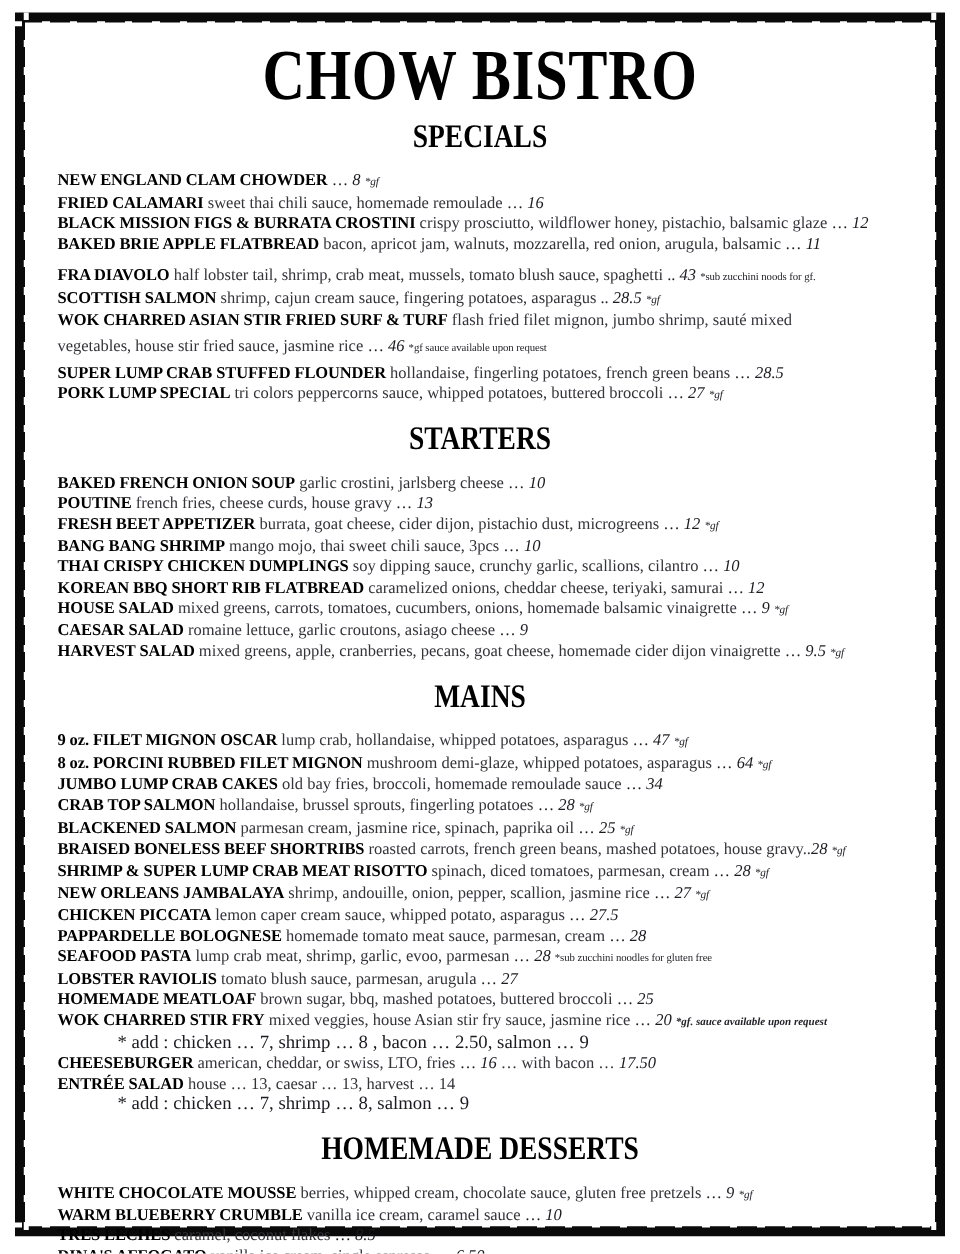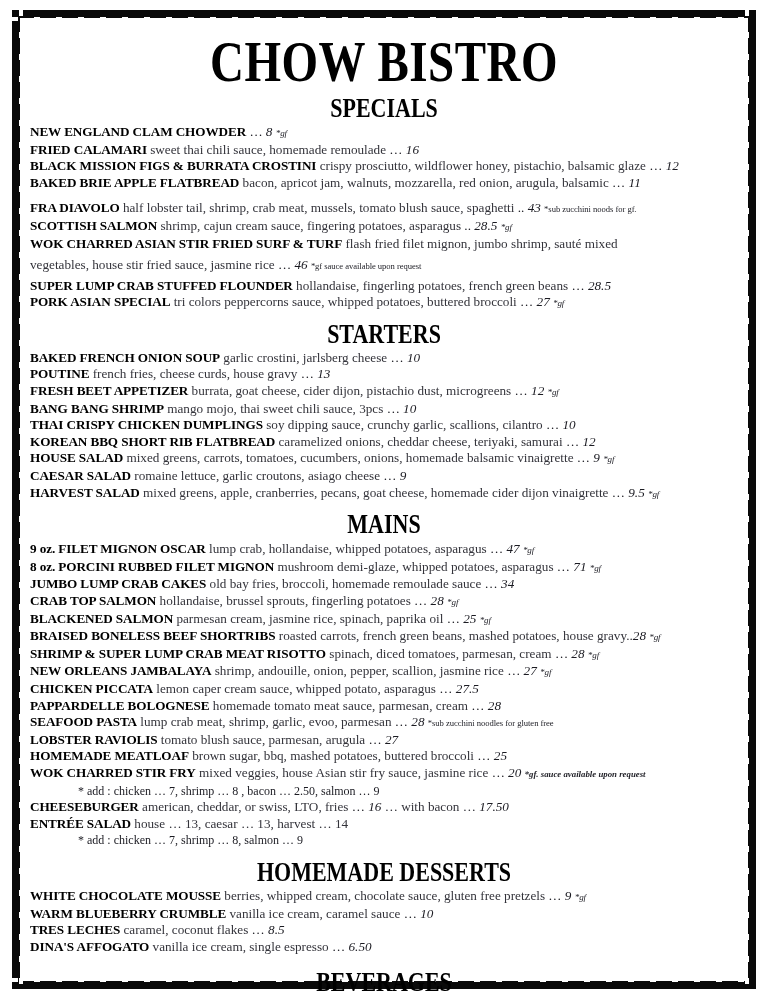--- a/index.html
+++ b/index.html
@@ -103,21 +103,21 @@
     transform: scaleY(1.2);
     transform-origin: center;
     margin: 11px 0 4px 0;
   }
   .section-title.specials { margin: 17px 0 4px 0; }
   .section-title.starters { margin: 12px 0 4px 0; }
   .section-title.mains    { margin: 12px 0 5px 0; }
   .section-title.desserts { margin: 13px 0 4px 0; }
   .section-title.beverages{ margin: 17px 0 3px 0; }
 
-  .items { margin: 0; padding: 0; }
+  .items { margin: 16px; padding: 0; }
 
   .item {
     font-size: 13.2px;
     line-height: 16.6px;
     color: #1b1b22;
     text-align: left;
     white-space: normal;
   }
   .item .nm {
     font-weight: bold;
@@ -149,21 +149,21 @@
     font-style: italic;
     font-weight: bold;
     color: #23232a;
   }
   .item.continuation {
     margin-top: 5px;
     margin-bottom: 3px;
   }
   .item.addline {
     text-indent: 48px;
-    font-size: 12px;
+    font-size: 15px;
   }
   .spacer-sm { height: 9px; }
 </style>
 </head>
 <body>
 
 <div id="menu-page">
 
   <div class="frame">
     <span class="frame-side left"></span>
@@ -180,38 +180,38 @@
           <div class="item"><span class="nm">NEW ENGLAND CLAM CHOWDER</span> … <span class="pr">8</span> <span class="gf">*gf</span></div>
           <div class="item"><span class="nm">FRIED CALAMARI</span> <span class="ds">sweet thai chili sauce, homemade remoulade</span> … <span class="pr">16</span></div>
           <div class="item"><span class="nm">BLACK MISSION FIGS &amp; BURRATA CROSTINI</span> <span class="ds">crispy prosciutto, wildflower honey, pistachio, balsamic glaze</span> … <span class="pr">12</span></div>
           <div class="item"><span class="nm">BAKED BRIE APPLE FLATBREAD</span> <span class="ds">bacon, apricot jam, walnuts, mozzarella, red onion, arugula, balsamic</span> … <span class="pr">11</span></div>
           <div class="spacer-sm"></div>
           <div class="item"><span class="nm">FRA DIAVOLO</span> <span class="ds">half lobster tail, shrimp, crab meat, mussels, tomato blush sauce, spaghetti</span> .. <span class="pr">43</span> <span class="note">*sub zucchini noods for gf.</span></div>
           <div class="item"><span class="nm">SCOTTISH SALMON</span> <span class="ds">shrimp, cajun cream sauce, fingering potatoes, asparagus</span> .. <span class="pr">28.5</span> <span class="gf">*gf</span></div>
           <div class="item"><span class="nm">WOK CHARRED ASIAN STIR FRIED SURF &amp; TURF</span> <span class="ds">flash fried filet mignon, jumbo shrimp, sauté mixed</span></div>
           <div class="item continuation"><span class="ds">vegetables, house stir fried sauce, jasmine rice</span> … <span class="pr">46</span> <span class="note">*gf sauce available upon request</span></div>
           <div class="item"><span class="nm">SUPER LUMP CRAB STUFFED FLOUNDER</span> <span class="ds">hollandaise, fingerling potatoes, french green beans</span> … <span class="pr">28.5</span></div>
-          <div class="item"><span class="nm">PORK ASIAN SPECIAL</span> <span class="ds">tri colors peppercorns sauce, whipped potatoes, buttered broccoli</span> … <span class="pr">27</span> <span class="gf">*gf</span></div>
+          <div class="item"><span class="nm">PORK LUMP SPECIAL</span> <span class="ds">tri colors peppercorns sauce, whipped potatoes, buttered broccoli</span> … <span class="pr">27</span> <span class="gf">*gf</span></div>
         </div>
         <div class="section-title starters">STARTERS</div>
         <div class="items">
           <div class="item"><span class="nm">BAKED FRENCH ONION SOUP</span> <span class="ds">garlic crostini, jarlsberg cheese</span> … <span class="pr">10</span></div>
           <div class="item"><span class="nm">POUTINE</span> <span class="ds">french fries, cheese curds, house gravy</span> … <span class="pr">13</span></div>
           <div class="item"><span class="nm">FRESH BEET APPETIZER</span> <span class="ds">burrata, goat cheese, cider dijon, pistachio dust, microgreens</span> … <span class="pr">12</span> <span class="gf">*gf</span></div>
           <div class="item"><span class="nm">BANG BANG SHRIMP</span> <span class="ds">mango mojo, thai sweet chili sauce, 3pcs</span> … <span class="pr">10</span></div>
           <div class="item"><span class="nm">THAI CRISPY CHICKEN DUMPLINGS</span> <span class="ds">soy dipping sauce, crunchy garlic, scallions, cilantro</span> … <span class="pr">10</span></div>
           <div class="item"><span class="nm">KOREAN BBQ SHORT RIB FLATBREAD</span> <span class="ds">caramelized onions, cheddar cheese, teriyaki, samurai</span> … <span class="pr">12</span></div>
           <div class="item"><span class="nm">HOUSE SALAD</span> <span class="ds">mixed greens, carrots, tomatoes, cucumbers, onions, homemade balsamic vinaigrette</span> … <span class="pr">9</span> <span class="gf">*gf</span></div>
           <div class="item"><span class="nm">CAESAR SALAD</span> <span class="ds">romaine lettuce, garlic croutons, asiago cheese</span> … <span class="pr">9</span></div>
           <div class="item"><span class="nm">HARVEST SALAD</span> <span class="ds">mixed greens, apple, cranberries, pecans, goat cheese, homemade cider dijon vinaigrette</span> … <span class="pr">9.5</span> <span class="gf">*gf</span></div>
         </div>
         <div class="section-title mains">MAINS</div>
         <div class="items">
           <div class="item"><span class="nm">9 oz. FILET MIGNON OSCAR</span> <span class="ds">lump crab, hollandaise, whipped potatoes, asparagus</span> … <span class="pr">47</span> <span class="gf">*gf</span></div>
-          <div class="item"><span class="nm">8 oz. PORCINI RUBBED FILET MIGNON</span> <span class="ds">mushroom demi-glaze, whipped potatoes, asparagus</span> … <span class="pr">71</span> <span class="gf">*gf</span></div>
+          <div class="item"><span class="nm">8 oz. PORCINI RUBBED FILET MIGNON</span> <span class="ds">mushroom demi-glaze, whipped potatoes, asparagus</span> … <span class="pr">64</span> <span class="gf">*gf</span></div>
           <div class="item"><span class="nm">JUMBO LUMP CRAB CAKES</span> <span class="ds">old bay fries, broccoli, homemade remoulade sauce</span> … <span class="pr">34</span></div>
           <div class="item"><span class="nm">CRAB TOP SALMON</span> <span class="ds">hollandaise, brussel sprouts, fingerling potatoes</span> … <span class="pr">28</span> <span class="gf">*gf</span></div>
           <div class="item"><span class="nm">BLACKENED SALMON</span> <span class="ds">parmesan cream, jasmine rice, spinach, paprika oil</span> … <span class="pr">25</span> <span class="gf">*gf</span></div>
           <div class="item"><span class="nm">BRAISED BONELESS BEEF SHORTRIBS</span> <span class="ds">roasted carrots, french green beans, mashed potatoes, house gravy..</span><span class="pr">28</span> <span class="gf">*gf</span></div>
           <div class="item"><span class="nm">SHRIMP &amp; SUPER LUMP CRAB MEAT RISOTTO</span> <span class="ds">spinach, diced tomatoes, parmesan, cream</span> … <span class="pr">28</span> <span class="gf">*gf</span></div>
           <div class="item"><span class="nm">NEW ORLEANS JAMBALAYA</span> <span class="ds">shrimp, andouille, onion, pepper, scallion, jasmine rice</span> … <span class="pr">27</span> <span class="gf">*gf</span></div>
           <div class="item"><span class="nm">CHICKEN PICCATA</span> <span class="ds">lemon caper cream sauce, whipped potato, asparagus</span> … <span class="pr">27.5</span></div>
           <div class="item"><span class="nm">PAPPARDELLE BOLOGNESE</span> <span class="ds">homemade tomato meat sauce, parmesan, cream</span> … <span class="pr">28</span></div>
           <div class="item"><span class="nm">SEAFOOD PASTA</span> <span class="ds">lump crab meat, shrimp, garlic, evoo, parmesan</span> … <span class="pr">28</span> <span class="note">*sub zucchini noodles for gluten free</span></div>
           <div class="item"><span class="nm">LOBSTER RAVIOLIS</span> <span class="ds">tomato blush sauce, parmesan, arugula</span> … <span class="pr">27</span></div>

